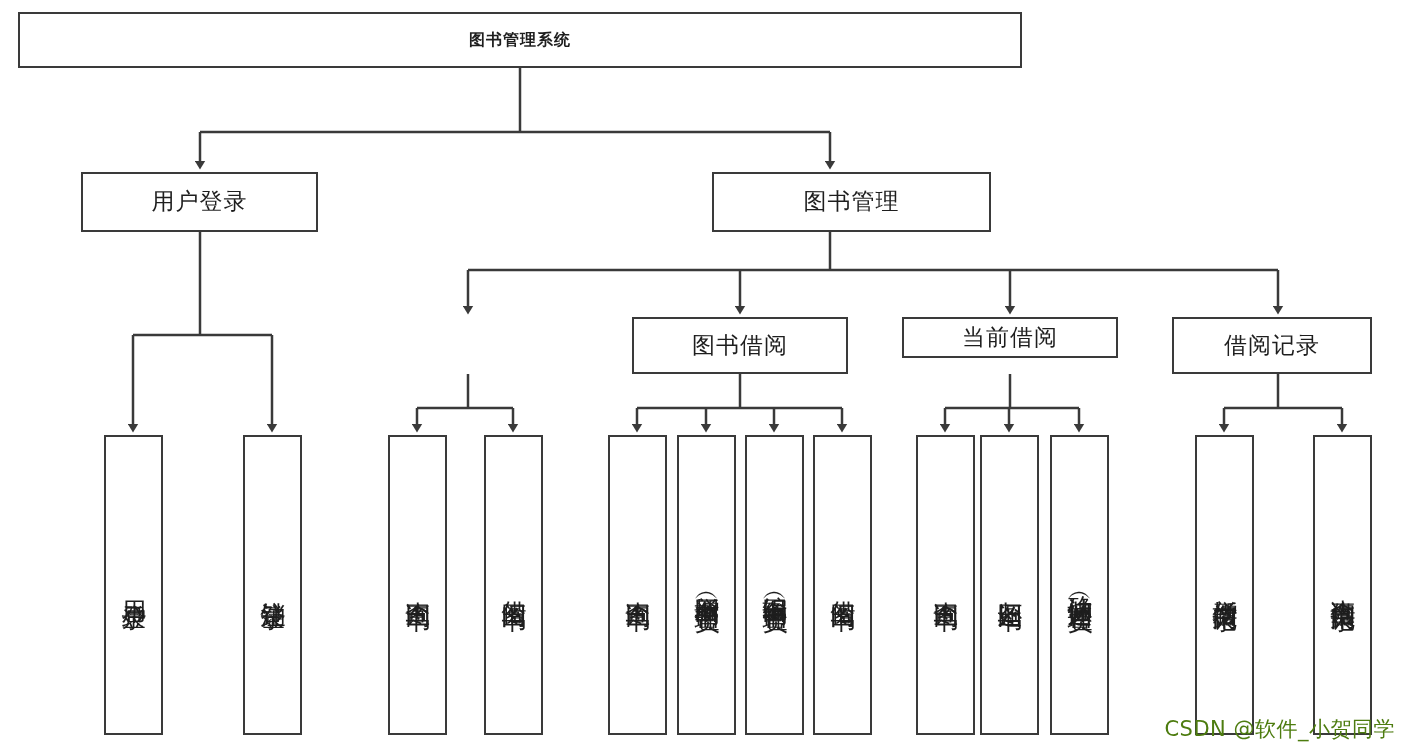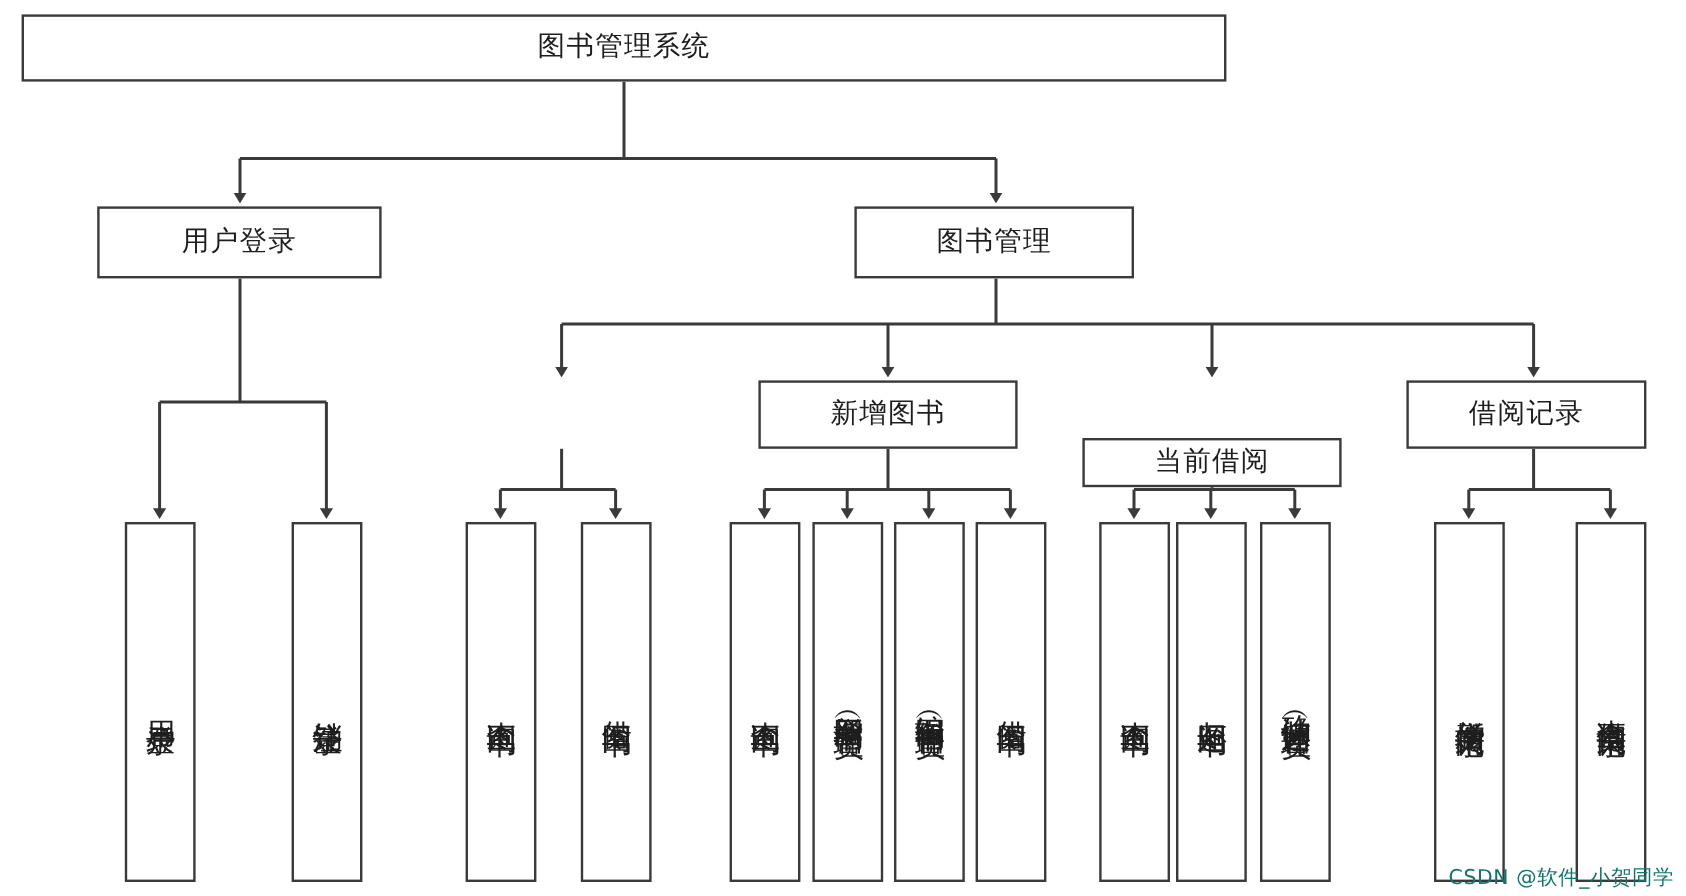--- a/index.html
+++ b/index.html
@@ -35,21 +35,21 @@
     display:block;
     text-align:center;
     color:#1e1e1e;
     letter-spacing:1px;
   }
   .node.h .lbl{
     font-size:23px;
     line-height:1.1;
     white-space:nowrap;
   }
-  .node.root .lbl{ font-size:23px; }
+  .node.root .lbl{ font-size:16px;font-weight:bold; }
   .node.v{
     align-items:flex-start;
     justify-content:center;
     padding-top:0;
   }
   .node.v .lbl{
     writing-mode:vertical-rl;
     text-orientation:upright;
     font-size:25px;
     line-height:1.12;
@@ -61,22 +61,22 @@
     width:100%;
     height:100%;
     display:flex;
     align-items:center;
     justify-content:center;
   }
   .watermark{
     position:absolute;
     right:10px;
     bottom:4px;
-    font-size:17px;
-    color:#0f766e;
+    font-size:21px;
+    color:#4d7c0f;
     letter-spacing:.5px;
     z-index:5;
     white-space:nowrap;
   }
 </style>
 </head>
 <body>
 
 <div id="canvas">
 
@@ -130,28 +130,28 @@
     </g>
   </svg>
 
   <div class="node h root" style="left:18px;top:12px;width:1004px;height:56px;">
     <span class="lbl">图书管理系统</span>
   </div>
 
   <div class="node h" style="left:81px;top:172px;width:237px;height:60px;">
     <span class="lbl">用户登录</span>
   </div>
-  <div class="node h" style="left:712px;top:172px;width:233px;height:60px;">
+  <div class="node h" style="left:712px;top:172px;width:279px;height:60px;">
     <span class="lbl">图书管理</span>
   </div>
 
   <div class="node h" style="left:632px;top:317px;width:216px;height:57px;">
-    <span class="lbl">新增图书</span>
-  </div>
-  <div class="node h" style="left:902px;top:317px;width:216px;height:41px;margin-top:48px;">
+    <span class="lbl">图书借阅</span>
+  </div>
+  <div class="node h" style="left:902px;top:317px;width:216px;height:41px;">
     <span class="lbl">当前借阅</span>
   </div>
   <div class="node h" style="left:1172px;top:317px;width:200px;height:57px;">
     <span class="lbl">借阅记录</span>
   </div>
 
   <div class="node v" style="left:104px;top:435px;width:59px;height:300px;">
     <div class="vwrap">
         <span class="lbl">用户登录</span>
       </div>

